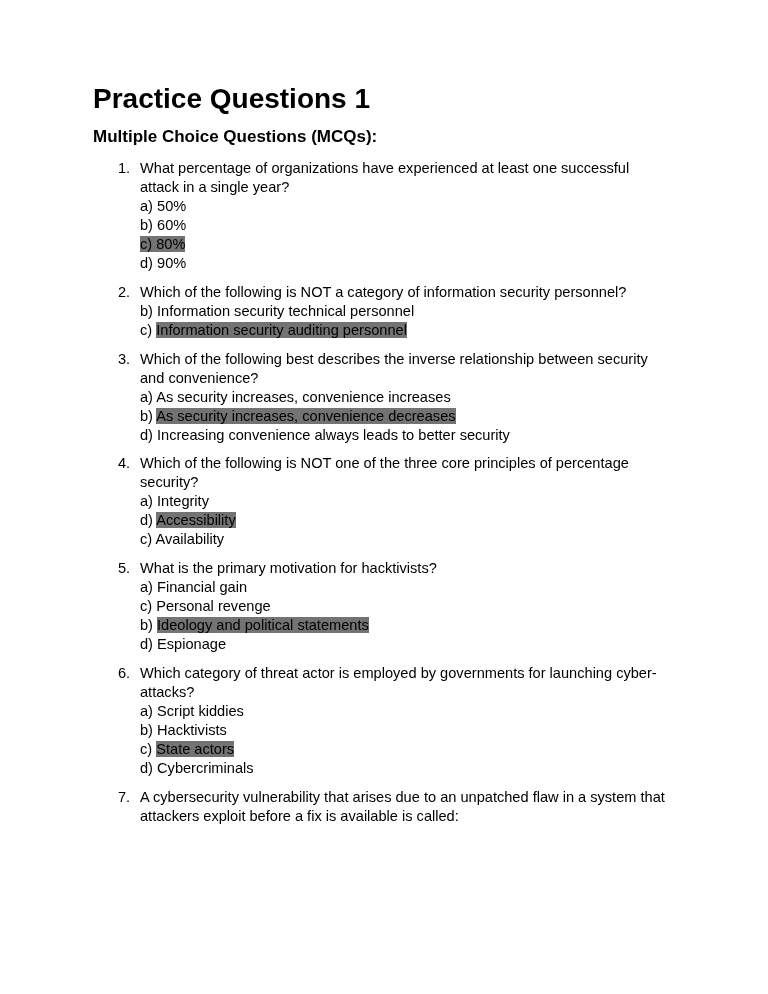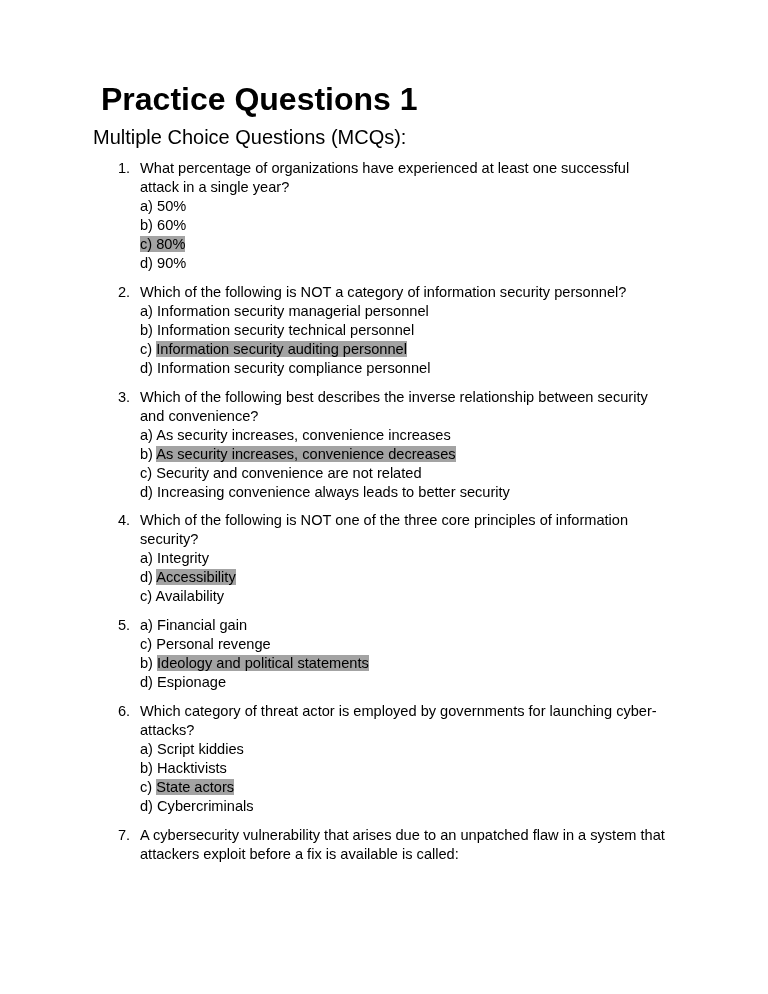--- a/index.html
+++ b/index.html
@@ -17,28 +17,28 @@
     }
     .page {
       position: absolute;
       left: 93px;
       top: 82px;
       width: 600px;
     }
     .title {
       font-family: "Liberation Sans", sans-serif;
       font-weight: bold;
-      font-size: 32px;
+      font-size: 28px;
       line-height: 34px;
-      margin: 0 0 10px 8px;
+      margin: 0 0 10px 0;
       letter-spacing: 0px;
     }
     .subtitle {
-      font-weight: normal;
-      font-size: 20px;
+      font-weight: bold;
+      font-size: 17px;
       line-height: 18px;
       margin: 12px 0 13px 0;
     }
     .qlist {
       list-style: none;
       margin: 0;
       padding: 0;
     }
     .question {
       position: relative;
@@ -53,21 +53,21 @@
       top: 0;
     }
     .qtext {
       display: block;
       width: 525px;
     }
     .option {
       display: block;
     }
     .hl {
-      background: #a3a3a3;
+      background: #737373;
     }
   </style>
 </head>
 <body>
 
 <div class="page">
   <h1 class="title">Practice Questions 1</h1>
   <div class="subtitle">Multiple Choice Questions (MCQs):</div>
 
   <ol class="qlist">
@@ -77,45 +77,43 @@
       <span class="qtext">What percentage of organizations have experienced at least one successful attack in a single year?</span>
       <span class="option"><span>a)</span> <span>50%</span></span>
       <span class="option"><span>b)</span> <span>60%</span></span>
       <span class="option"><span class="hl"><span>c)</span> <span>80%</span></span></span>
       <span class="option"><span>d)</span> <span>90%</span></span>
     </li>
 
     <li class="question">
       <span class="qnum">2.</span>
       <span class="qtext">Which of the following is NOT a category of information security personnel?</span>
-      <span class="option"><span>a)</span> <span>Information security managerial personnel</span></span>
       <span class="option"><span>b)</span> <span>Information security technical personnel</span></span>
       <span class="option"><span>c)</span> <span class="hl">Information security auditing personnel</span></span>
-      <span class="option"><span>d)</span> <span>Information security compliance personnel</span></span>
     </li>
 
     <li class="question">
       <span class="qnum">3.</span>
       <span class="qtext">Which of the following best describes the inverse relationship between security and convenience?</span>
       <span class="option"><span>a)</span> <span>As security increases, convenience increases</span></span>
       <span class="option"><span>b)</span> <span class="hl">As security increases, convenience decreases</span></span>
-      <span class="option"><span>c)</span> <span>Security and convenience are not related</span></span>
       <span class="option"><span>d)</span> <span>Increasing convenience always leads to better security</span></span>
     </li>
 
     <li class="question">
       <span class="qnum">4.</span>
-      <span class="qtext">Which of the following is NOT one of the three core principles of information security?</span>
+      <span class="qtext">Which of the following is NOT one of the three core principles of percentage security?</span>
       <span class="option"><span>a)</span> <span>Integrity</span></span>
       <span class="option"><span>d)</span> <span class="hl">Accessibility</span></span>
       <span class="option"><span>c)</span> <span>Availability</span></span>
     </li>
 
     <li class="question">
       <span class="qnum">5.</span>
+      <span class="qtext">What is the primary motivation for hacktivists?</span>
       <span class="option"><span>a)</span> <span>Financial gain</span></span>
       <span class="option"><span>c)</span> <span>Personal revenge</span></span>
       <span class="option"><span>b)</span> <span class="hl">Ideology and political statements</span></span>
       <span class="option"><span>d)</span> <span>Espionage</span></span>
     </li>
 
     <li class="question">
       <span class="qnum">6.</span>
       <span class="qtext">Which category of threat actor is employed by governments for launching cyber-attacks?</span>
       <span class="option"><span>a)</span> <span>Script kiddies</span></span>

